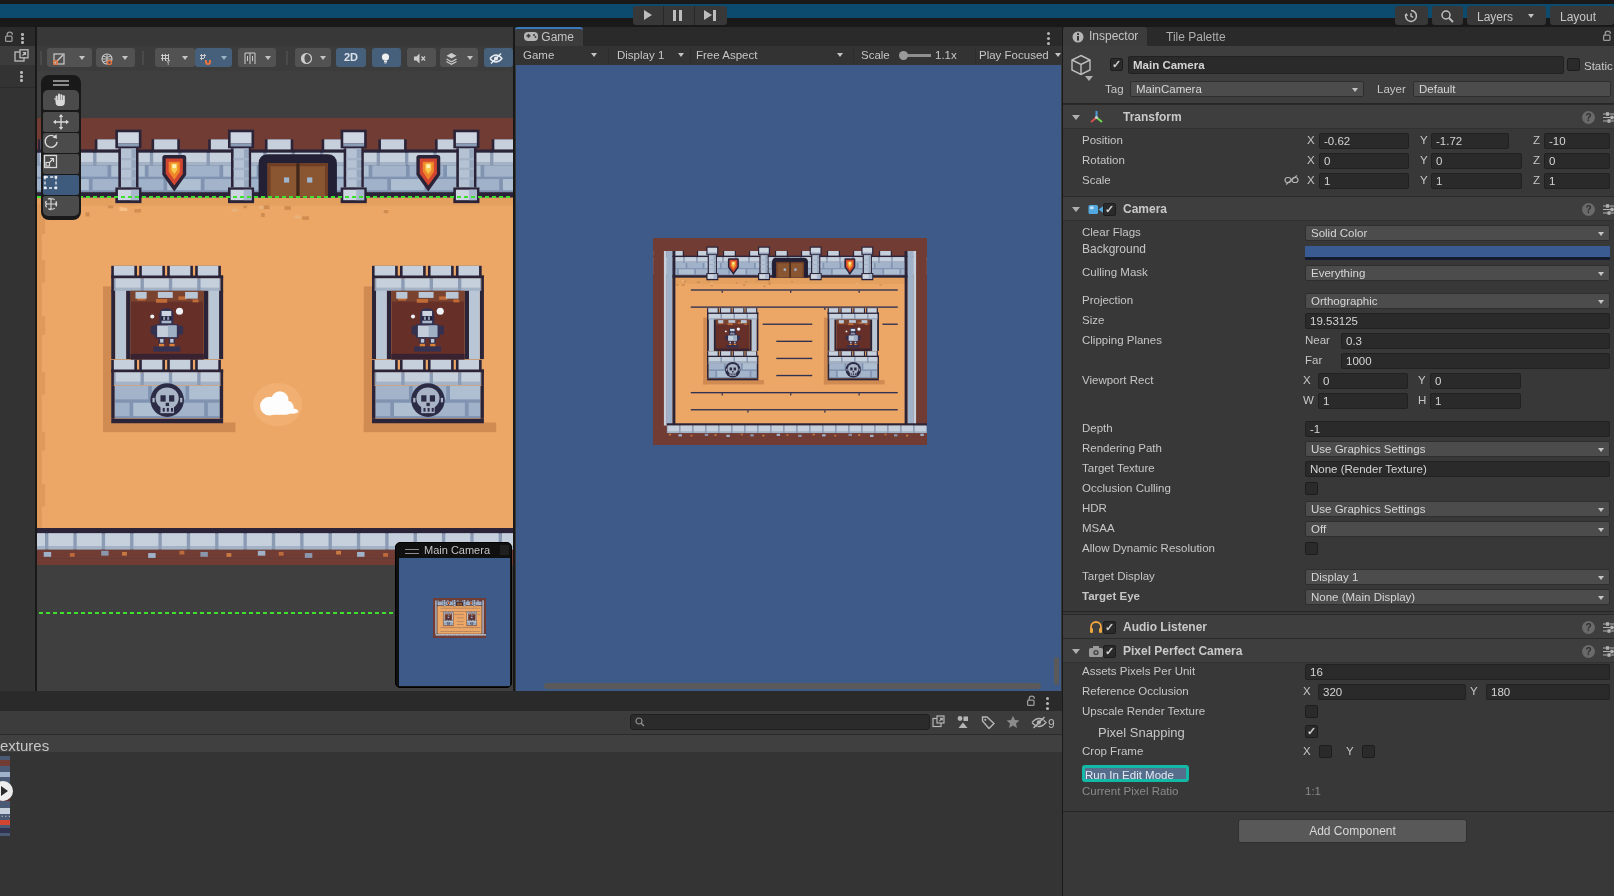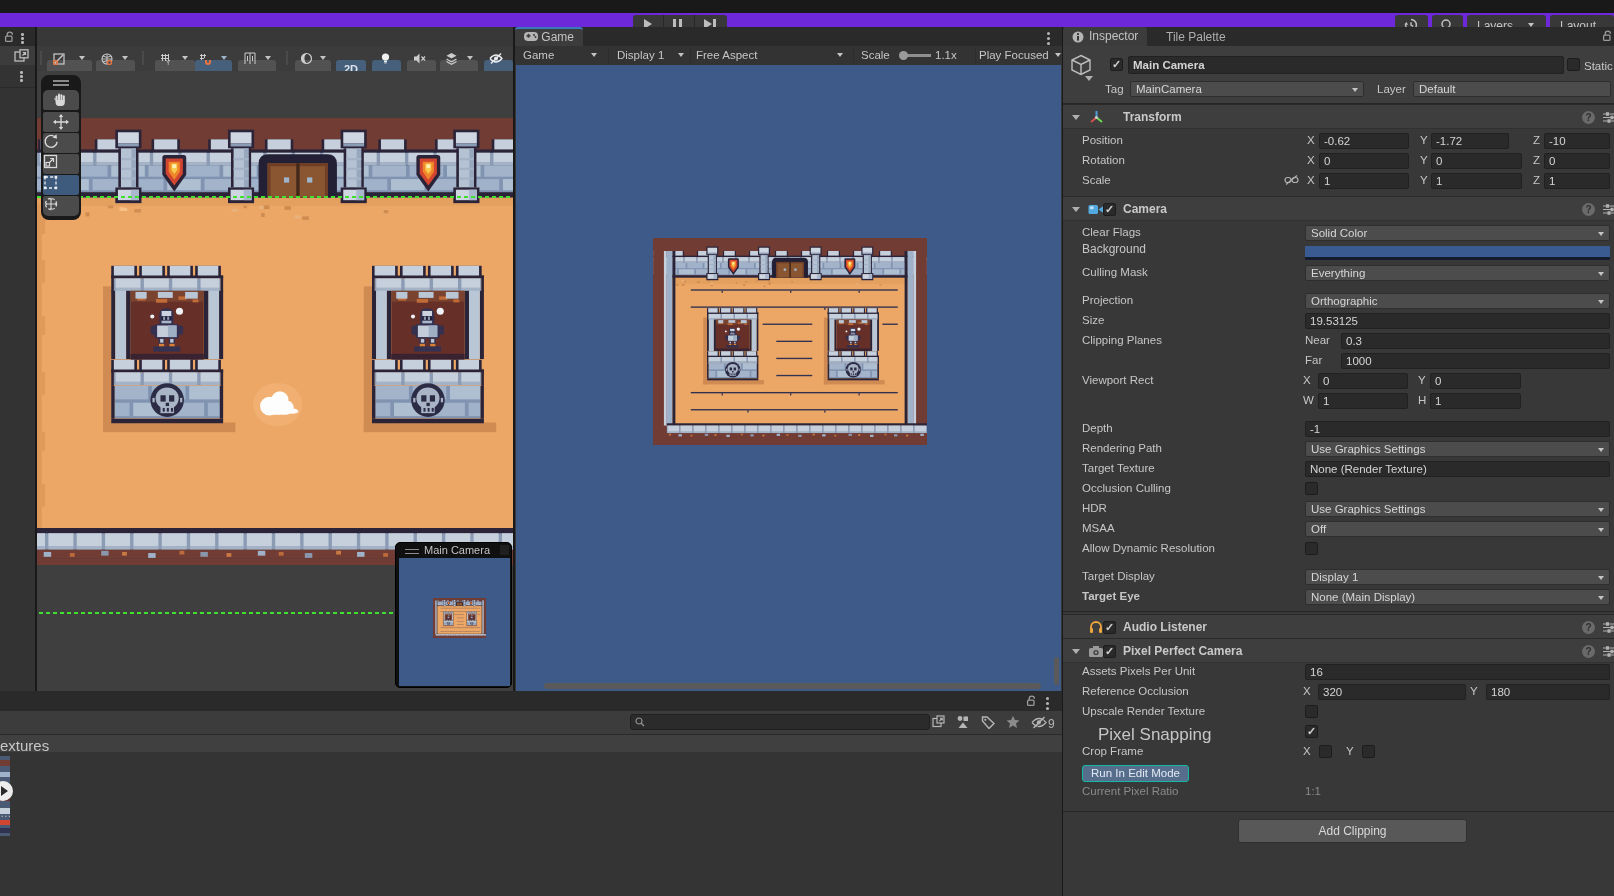--- a/index.html
+++ b/index.html
@@ -2,21 +2,21 @@
 <html><head><meta charset="utf-8">
 <style>
 *{margin:0;padding:0;box-sizing:border-box}
 html,body{width:1614px;height:896px;overflow:hidden;background:#191919;
 font-family:"Liberation Sans",sans-serif;font-size:11.5px;color:#c9c9c9;}
 .abs{position:absolute}
 .panel{position:absolute;background:#383838}
 .tabbar{position:absolute;left:0;top:0;right:0;height:19px;background:#2a2a2a}
 .tab{position:absolute;top:0;height:19px;background:#3c3c3c;color:#c3c3c3;font-size:12px;line-height:19px;padding:0 9px;border-radius:3px 3px 0 0}
 .tbar{position:absolute;left:0;right:0;background:#3c3c3c}
-.btn{position:absolute;background:#525252;border-radius:3px;top:14px;height:19px}
+.btn{position:absolute;background:#525252;border-radius:3px;top:2px;height:19px}
 .bluebtn{background:#46607c}
 .dots3{position:absolute;width:3px;height:3px;border-radius:50%;background:#b5b5b5;box-shadow:0 5px 0 #b5b5b5,0 10px 0 #b5b5b5}
 .arw{position:absolute;width:0;height:0;border:3.5px solid transparent;border-top:4.5px solid #c4c4c4}
 .lab{position:absolute;color:#c6c6c6;white-space:nowrap}
 .fld{position:absolute;height:16px;background:#2a2a2a;border:1px solid #212121;border-radius:2px;color:#d4d4d4;padding:1px 0 0 4px;white-space:nowrap;overflow:hidden}
 .dd{position:absolute;height:16px;background:#4c4c4c;border:1px solid #2e2e2e;border-radius:2px;color:#d6d6d6;padding:1px 0 0 5px;white-space:nowrap;overflow:hidden}
 .cb{position:absolute;width:13px;height:13px;background:#2a2a2a;border:1px solid #1d1d1d;border-radius:2px}
 .chk{position:absolute;color:#cfcfcf;font-size:11px;font-weight:bold;left:1px;top:-1px}
 .hdr{position:absolute;left:0;right:0;height:25px;background:#3e3e3e;border-top:1px solid #2a2a2a;border-bottom:1px solid #313131}
 .hname{position:absolute;left:60px;top:5px;font-weight:bold;font-size:12px;color:#c9c9c9}
@@ -458,21 +458,21 @@
  <rect x="99.8" y="83" width="35.5" height="2.6" fill="#d08b52"></rect>
  <use href="#alcove" x="31.5" y="41"></use>
  <use href="#alcove" x="102" y="41"></use>
  <use href="#btmwall" x="8" y="108.3"></use>
  <rect x="0" y="116.5" width="8" height="4.5" fill="#713c34"></rect>
  <rect x="152" y="116.5" width="8" height="4.5" fill="#713c34"></rect>
 </g>
 </defs>
 </svg>
 
-<div class="abs" style="left:0;top:13px;width:1614px;height:14px;background:#6d28d9">
+<div class="abs" style="left:0;top:4px;width:1614px;height:14px;background:#0c4a6e">
  <div class="abs" style="left:633px;top:2px;width:94px;height:19px;background:#383838;border-radius:3px"></div>
  <div class="abs" style="left:663px;top:2px;width:1px;height:19px;background:#282828"></div>
  <div class="abs" style="left:694px;top:2px;width:1px;height:19px;background:#282828"></div>
  <div class="abs" style="left:644px;top:6px;width:0;height:0;border:5.5px solid transparent;border-left:8px solid #bdbdbd;border-right:none"></div>
  <div class="abs" style="left:673px;top:6px;width:3px;height:11px;background:#bdbdbd"></div>
  <div class="abs" style="left:679px;top:6px;width:3px;height:11px;background:#bdbdbd"></div>
  <div class="abs" style="left:704px;top:6px;width:0;height:0;border:5.5px solid transparent;border-left:8px solid #bdbdbd;border-right:none"></div>
  <div class="abs" style="left:713px;top:6px;width:2.5px;height:11px;background:#bdbdbd"></div>
  <div class="abs" style="left:1395px;top:2px;width:33px;height:19px;background:#383838;border-radius:3px"></div>
  <div class="abs" style="left:1432px;top:2px;width:31px;height:19px;background:#383838;border-radius:3px"></div>
@@ -991,27 +991,27 @@
     </div>
     <div class="lab" style="left:19px;top:638px;font-size:11.5px;color:#c6c6c6;">Assets Pixels Per Unit</div>
     <div class="fld" style="left:242px;top:637px;width:305px">16</div>
     <div class="lab" style="left:19px;top:658px;font-size:11.5px;color:#c6c6c6;">Reference Occlusion</div>
     <div class="lab" style="left:240px;top:658px;font-size:11.5px;color:#c6c6c6;">X</div>
     <div class="fld" style="left:255px;top:657px;width:148px">320</div>
     <div class="lab" style="left:407px;top:658px;font-size:11.5px;color:#c6c6c6;">Y</div>
     <div class="fld" style="left:423px;top:657px;width:124px">180</div>
     <div class="lab" style="left:19px;top:678px;font-size:11.5px;color:#c6c6c6;">Upscale Render Texture</div>
     <div class="cb" style="left:242px;top:678px"></div>
-    <div class="lab" style="left:35px;top:698px;font-size:17px;color:#c6c6c6;text-align:right;">Pixel Snapping</div>
+    <div class="lab" style="left:35px;top:698px;font-size:13px;color:#c6c6c6;text-align:right;">Pixel Snapping</div>
     <div class="cb" style="left:242px;top:698px">
       <div class="chk">✓</div>
     </div>
     <div class="lab" style="left:19px;top:718px;font-size:11.5px;color:#c6c6c6;">Crop Frame</div>
     <div class="lab" style="left:240px;top:718px;font-size:11.5px;color:#c6c6c6;">X</div>
     <div class="cb" style="left:256px;top:718px"></div>
     <div class="lab" style="left:283px;top:718px;font-size:11.5px;color:#c6c6c6;">Y</div>
     <div class="cb" style="left:299px;top:718px"></div>
-    <div class="abs" style="left:19px;top:738px;width:107px;height:17px;background:#566e8c;border:1px solid #14b8a6;border-radius:3px;color:#e2e9f2;text-align:center;line-height:15px;font-size:11.5px">Run In Edit Mode</div>
+    <div class="abs" style="left:19px;top:738px;width:107px;height:17px;background:#566e8c;border:3px solid #14b8a6;border-radius:3px;color:#e2e9f2;text-align:left;line-height:15px;font-size:11.5px">Run In Edit Mode</div>
     <div class="lab" style="left:19px;top:758px;font-size:11.5px;color:#8a8a8a;">Current Pixel Ratio</div>
     <div class="lab" style="left:242px;top:758px;font-size:11.5px;color:#8a8a8a;">1:1</div>
     <div class="abs" style="left:0;top:784px;width:551px;height:1px;background:#262626"></div>
-    <div class="abs" style="left:175px;top:792px;width:229px;height:24px;background:#585858;border:1px solid #303030;border-radius:3px;color:#d8d8d8;text-align:center;line-height:22px;font-size:12px">Add Clipping</div>
+    <div class="abs" style="left:175px;top:792px;width:229px;height:24px;background:#585858;border:1px solid #303030;border-radius:3px;color:#d8d8d8;text-align:center;line-height:22px;font-size:12px">Add Component</div>
   </div>
 
 </body></html>

